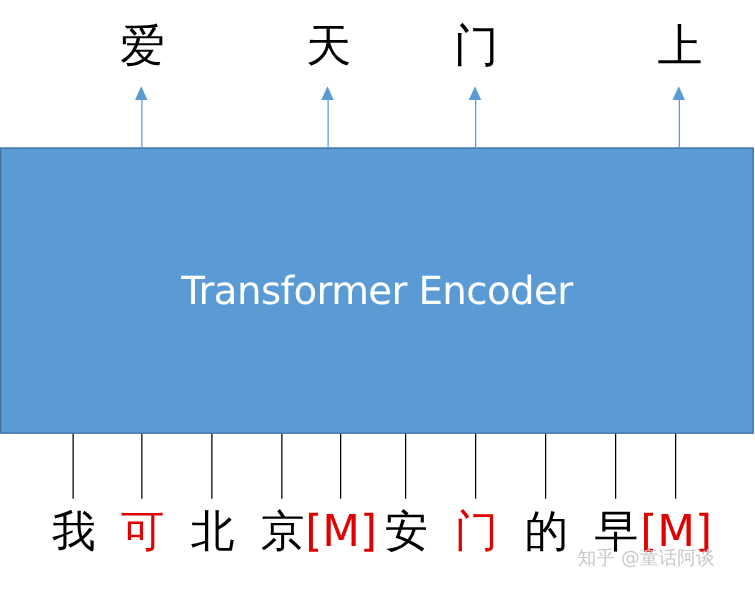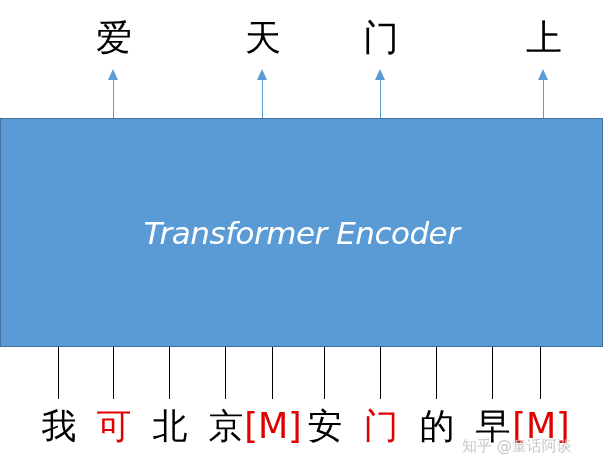--- a/index.html
+++ b/index.html
@@ -1,18 +1,18 @@
 <!DOCTYPE html>
 <html><head>
 <meta charset="utf-8">
 <style>
   html,body{margin:0;padding:0;background:#fff;}
   body{width:604px;height:474px;position:relative;overflow:hidden;font-family:"DejaVu Sans",sans-serif;}
   .encoder{position:absolute;left:0;top:118px;width:601px;height:227px;background:#5b9bd5;border:1px solid #41719c;}
-  .encoder-label{position:absolute;left:0;top:0;width:100%;height:100%;display:flex;align-items:center;justify-content:center;color:#fff;font-family:"DejaVu Sans",sans-serif;font-size:31px;letter-spacing:-0.5px;font-style:italic;}
+  .encoder-label{position:absolute;left:0;top:0;width:100%;height:100%;display:flex;align-items:center;justify-content:center;color:#fff;font-family:"DejaVu Sans",sans-serif;font-size:31px;letter-spacing:-0.5px;}
   .out-line{position:absolute;width:1px;background:#5b9bd5;top:80px;height:38px;}
   .arrow-head{position:absolute;top:69px;width:0;height:0;border-left:5px solid transparent;border-right:5px solid transparent;border-bottom:11px solid #5b9bd5;}
   .out-token{position:absolute;top:14px;font-size:36px;color:#000;transform:translateX(-50%);line-height:48px;}
   .in-line{position:absolute;width:1px;background:#000;top:347px;height:52px;}
   .in-token{position:absolute;top:402px;font-size:35px;line-height:48px;transform:translateX(-50%);white-space:nowrap;}
   .watermark{position:absolute;left:462px;top:437px;font-size:15px;color:#c8c8c8;white-space:nowrap;}
 </style>
 </head>
 <body>
 

